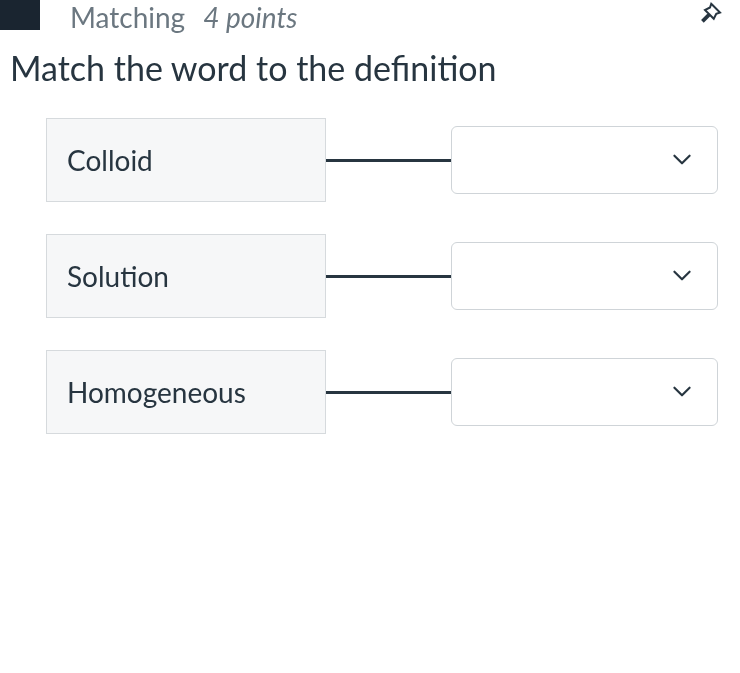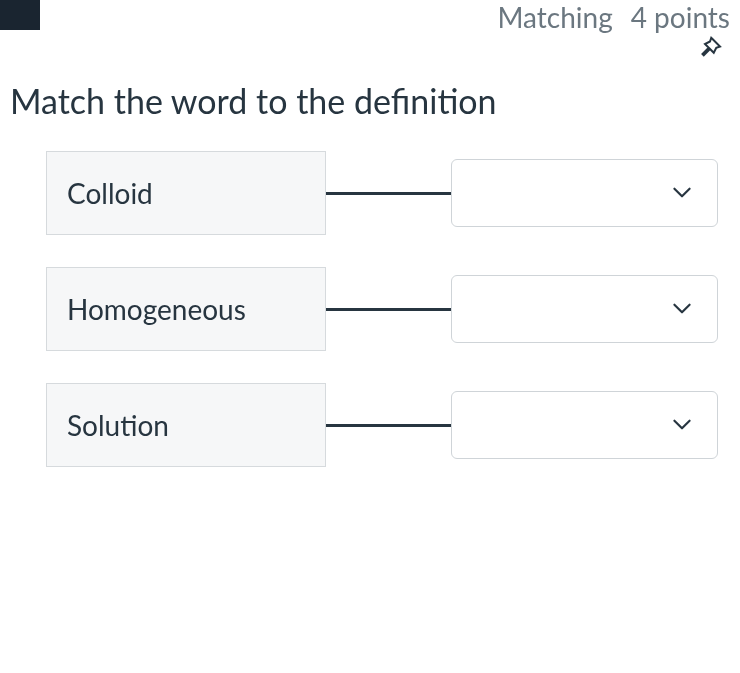--- a/index.html
+++ b/index.html
@@ -10,24 +10,23 @@
     body {
       font-family: 'Lato', 'Helvetica Neue', Arial, sans-serif;
       width: 740px;
       height: 673px;
       background: #ffffff;
       position: relative;
       overflow: hidden;
     }
     .header-row {
       display: flex;
-      align-items: flex-end;
+      align-items: flex-start;
       padding: 0 10px 5px 10px;
       justify-content: space-between;
-      flex-direction: column;
     }
     .header-left {
       display: flex;
       align-items: center;
       gap: 18px;
     }
     .left-marker {
       width: 40px;
       height: 30px;
       background: #1a2530;
@@ -36,20 +35,21 @@
       top: 0;
     }
     .question-type {
       font-size: 28px;
       color: #6b7780;
       margin-left: 60px;
     }
     .points {
       font-size: 28px;
       color: #6b7780;
+      font-style: italic;
     }
     .pin-icon-wrap {
       margin-right: 5px;
     }
     .prompt {
       font-size: 34px;
       color: #273540;
       padding: 8px 20px 30px 10px;
       font-weight: 400;
     }
@@ -127,35 +127,35 @@
       <span class="chevron">
         <svg width="26" height="26" viewBox="0 0 24 24" fill="none" stroke="#273540" stroke-width="2" stroke-linecap="round" stroke-linejoin="round">
           <polyline points="5 9 12 16 19 9"></polyline>
         </svg>
       </span>
     </div>
   </div>
 
   <div class="match-row">
     <div class="term-box">
-      <span>Homogeneous</span>
+      <span>Solution</span>
     </div>
     <div class="connector"></div>
     <div class="answer-dropdown">
       <span class="chevron">
         <svg width="26" height="26" viewBox="0 0 24 24" fill="none" stroke="#273540" stroke-width="2" stroke-linecap="round" stroke-linejoin="round">
           <polyline points="5 9 12 16 19 9"></polyline>
         </svg>
       </span>
     </div>
   </div>
 
   <div class="match-row">
     <div class="term-box">
-      <span>Solution</span>
+      <span>Homogeneous</span>
     </div>
     <div class="connector"></div>
     <div class="answer-dropdown">
       <span class="chevron">
         <svg width="26" height="26" viewBox="0 0 24 24" fill="none" stroke="#273540" stroke-width="2" stroke-linecap="round" stroke-linejoin="round">
           <polyline points="5 9 12 16 19 9"></polyline>
         </svg>
       </span>
     </div>
   </div>

